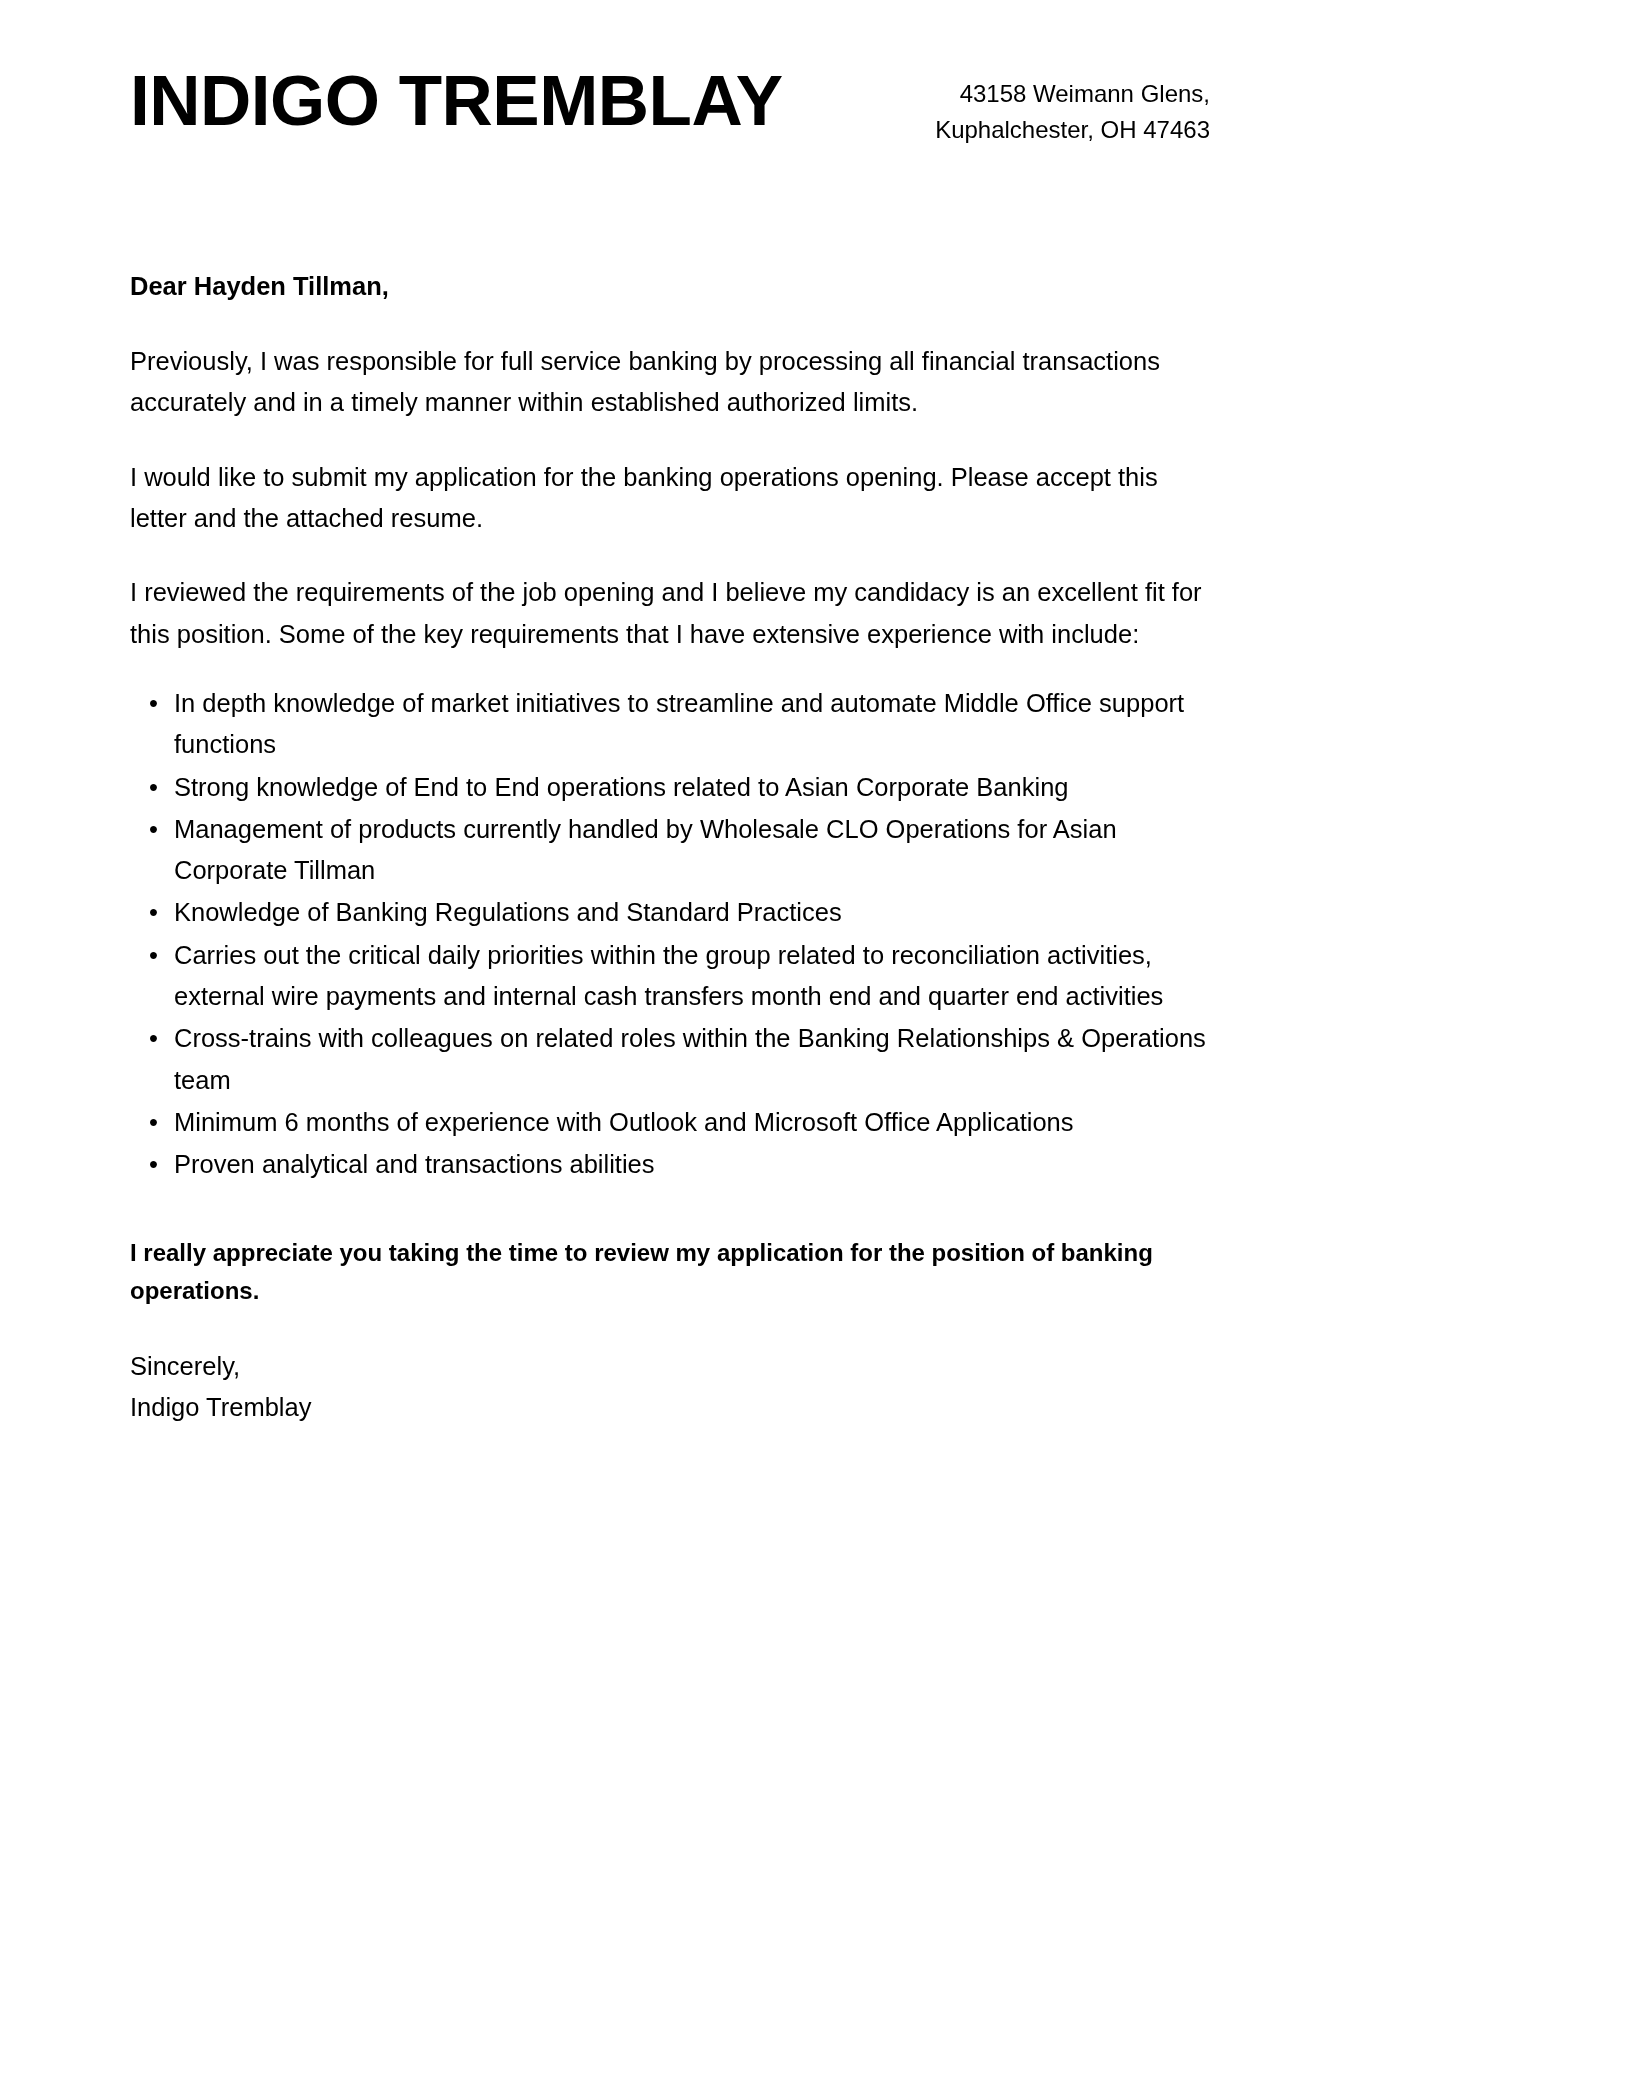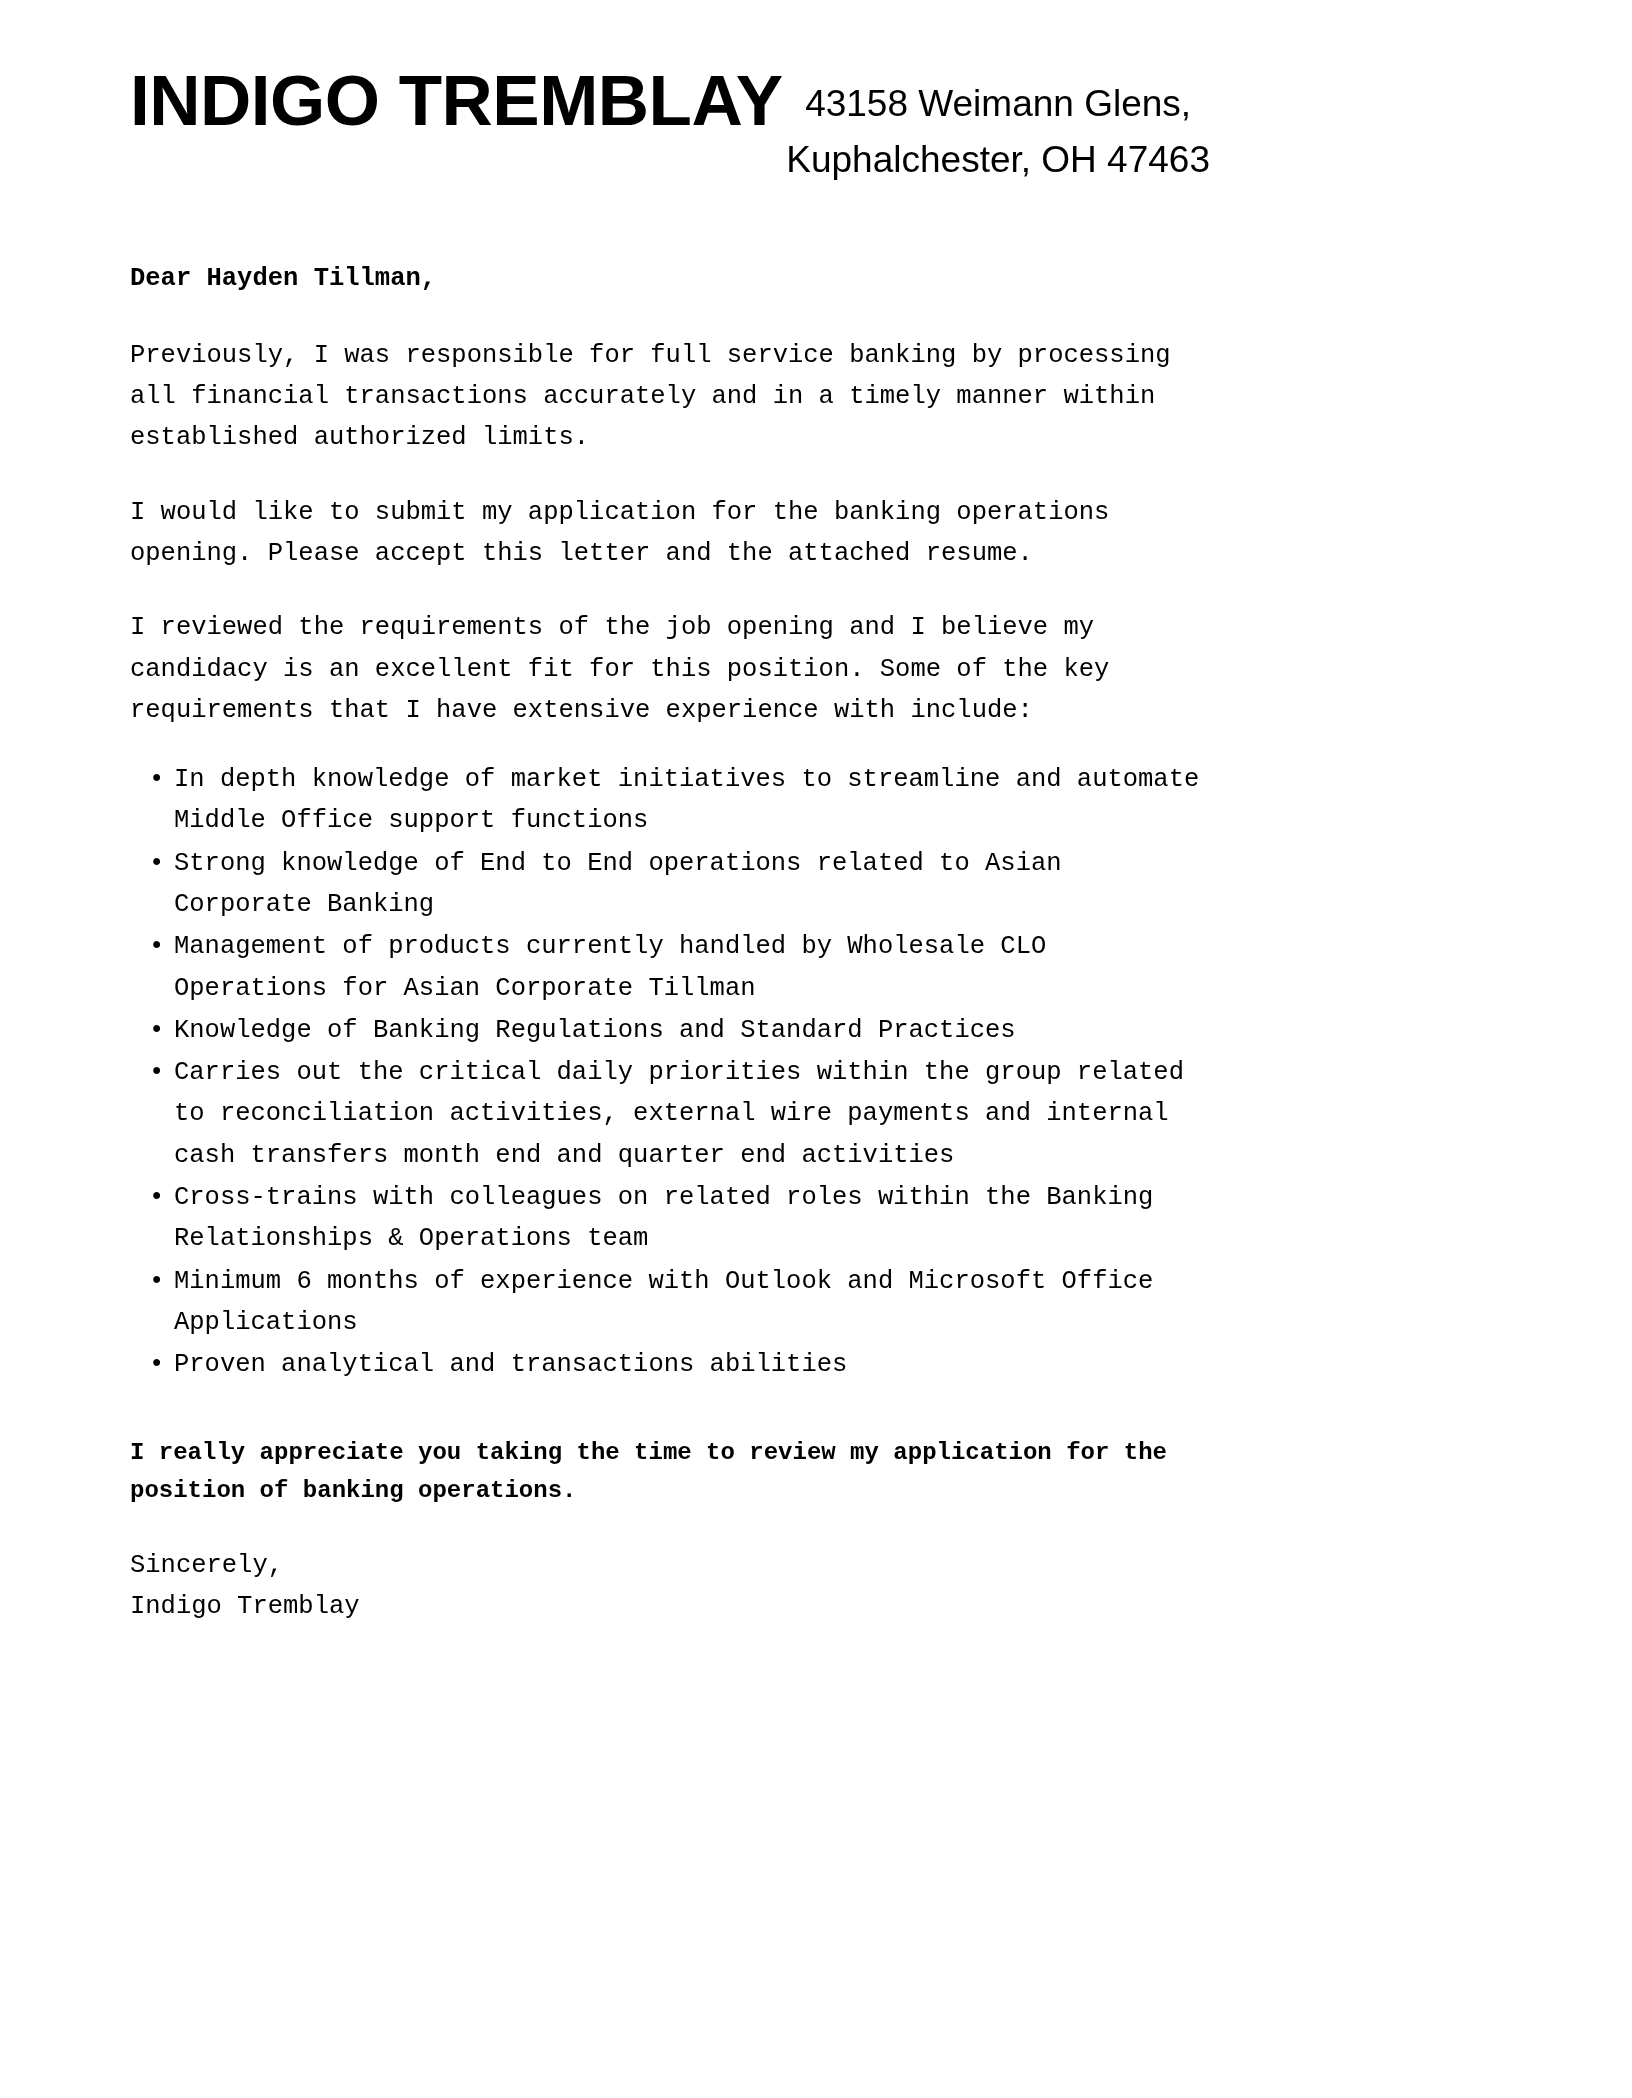--- a/index.html
+++ b/index.html
@@ -47,31 +47,29 @@
     white-space: nowrap;
     margin: 0;
   }
   .address-block {
     flex: 0 0 auto;
     text-align: right;
     padding-top: 14px;
     padding-right: 4px;
   }
   .address-line {
-    font-size: 37px;
+    font-size: 24px;
     line-height: 1.52;
     font-weight: 400;
     white-space: nowrap;
-    text-align: center;
   }
 
   
   .body-area {
-    margin-top: 72px;
-    font-family: Liberation Mono, monospace;
+    margin-top: 118px;
   }
   .salutation {
     font-size: 25.5px;
     font-weight: 700;
     line-height: 1.5;
     margin: 0 0 36px 0;
   }
   .para {
     font-size: 25.5px;
     font-weight: 400;

